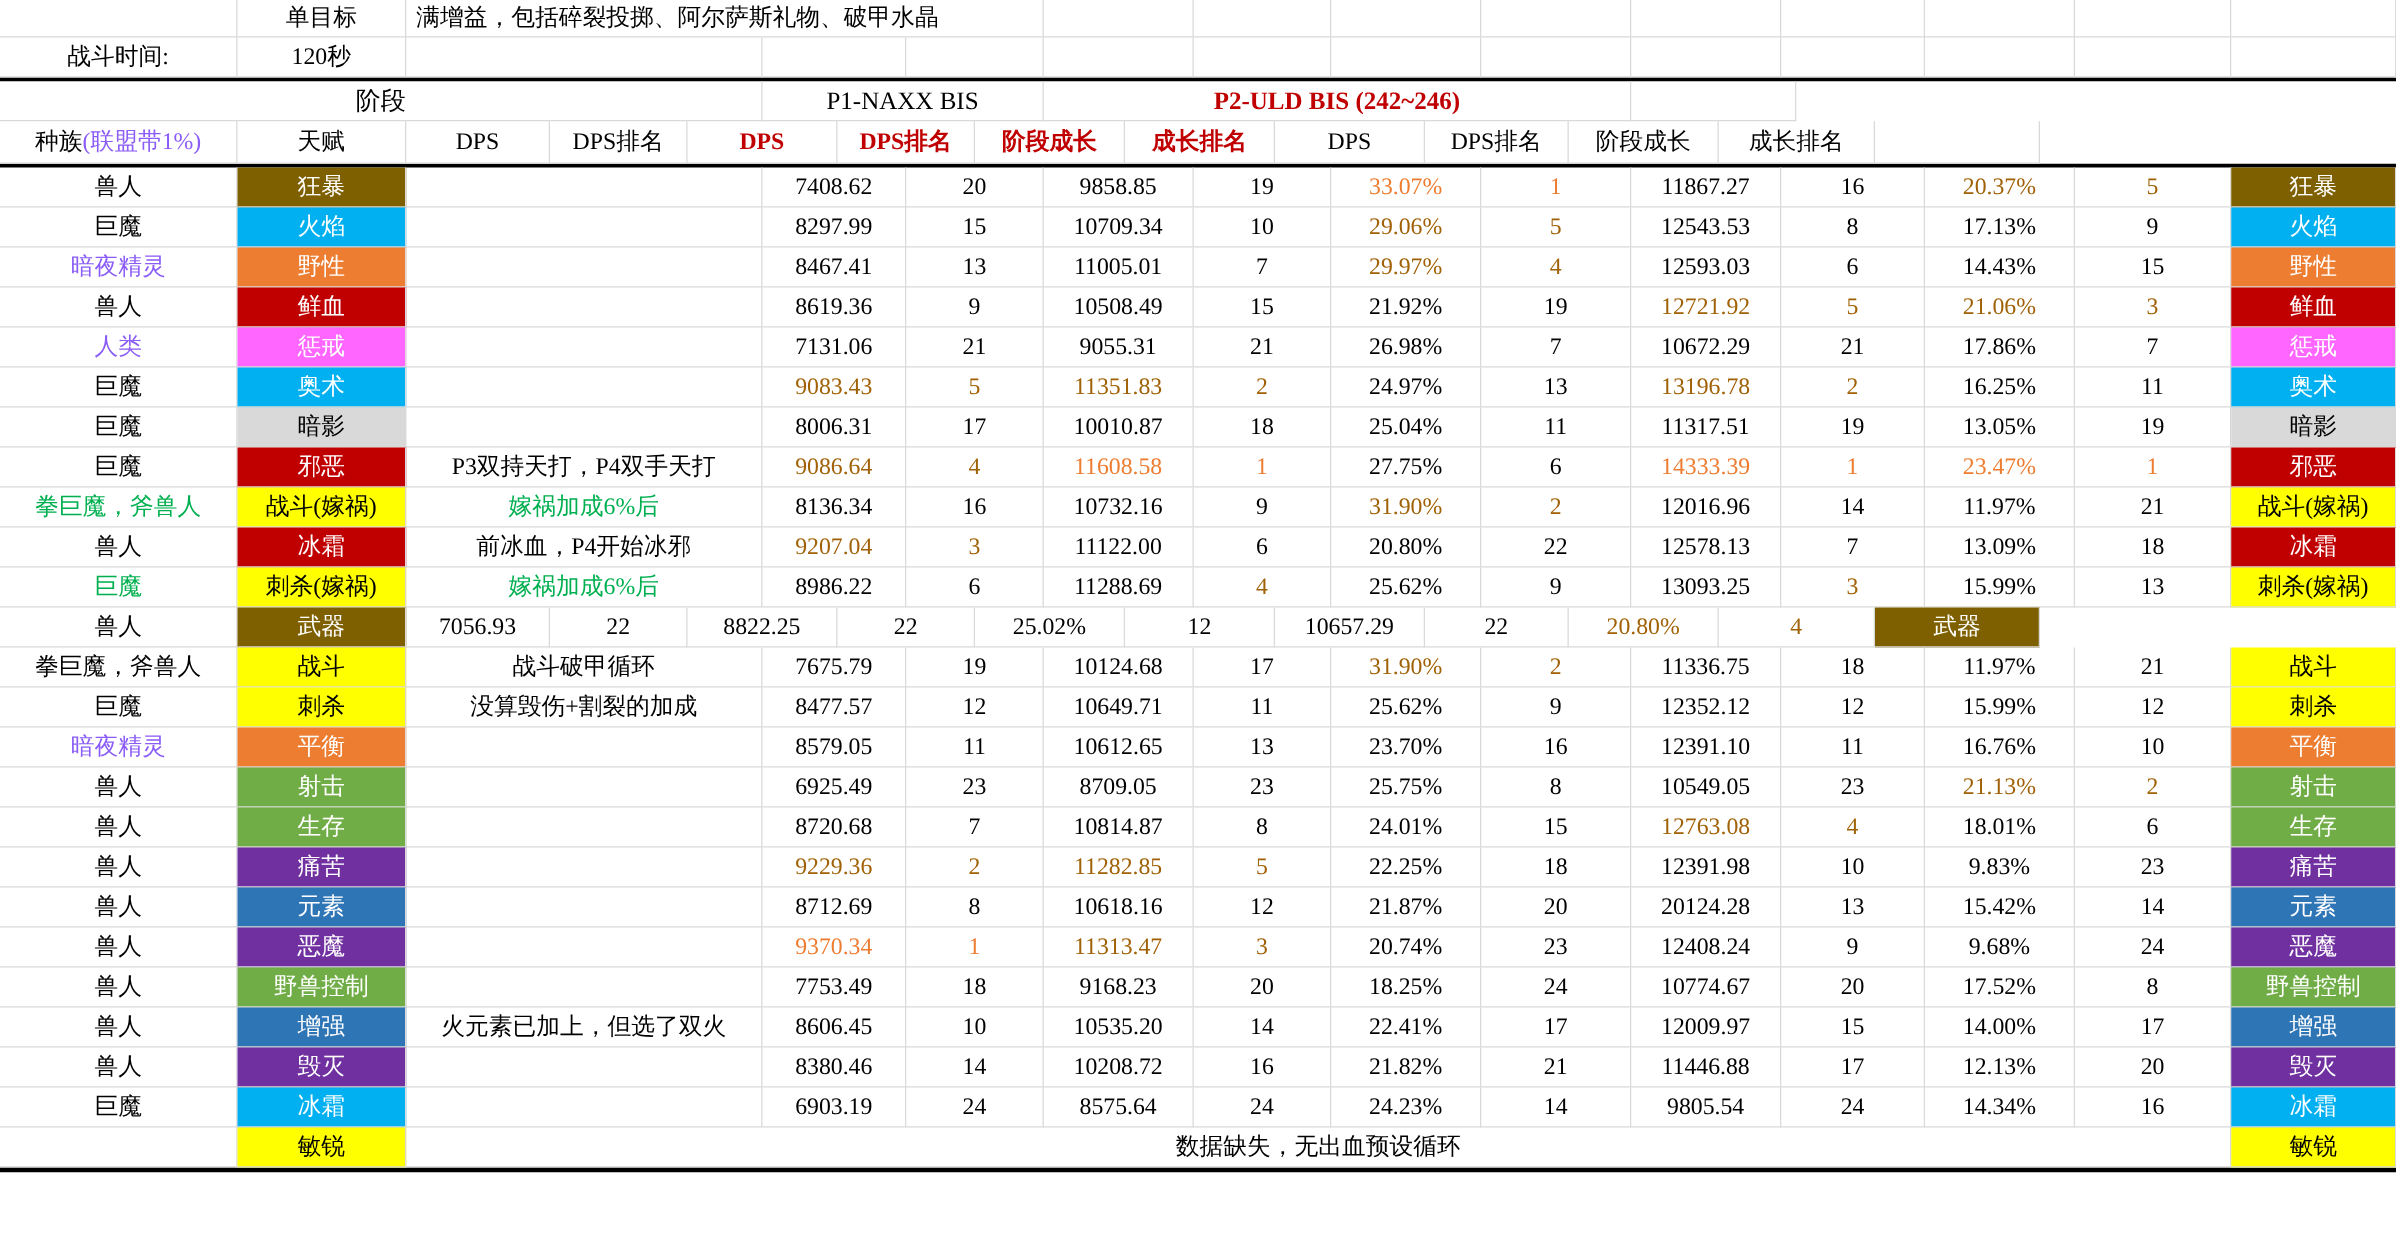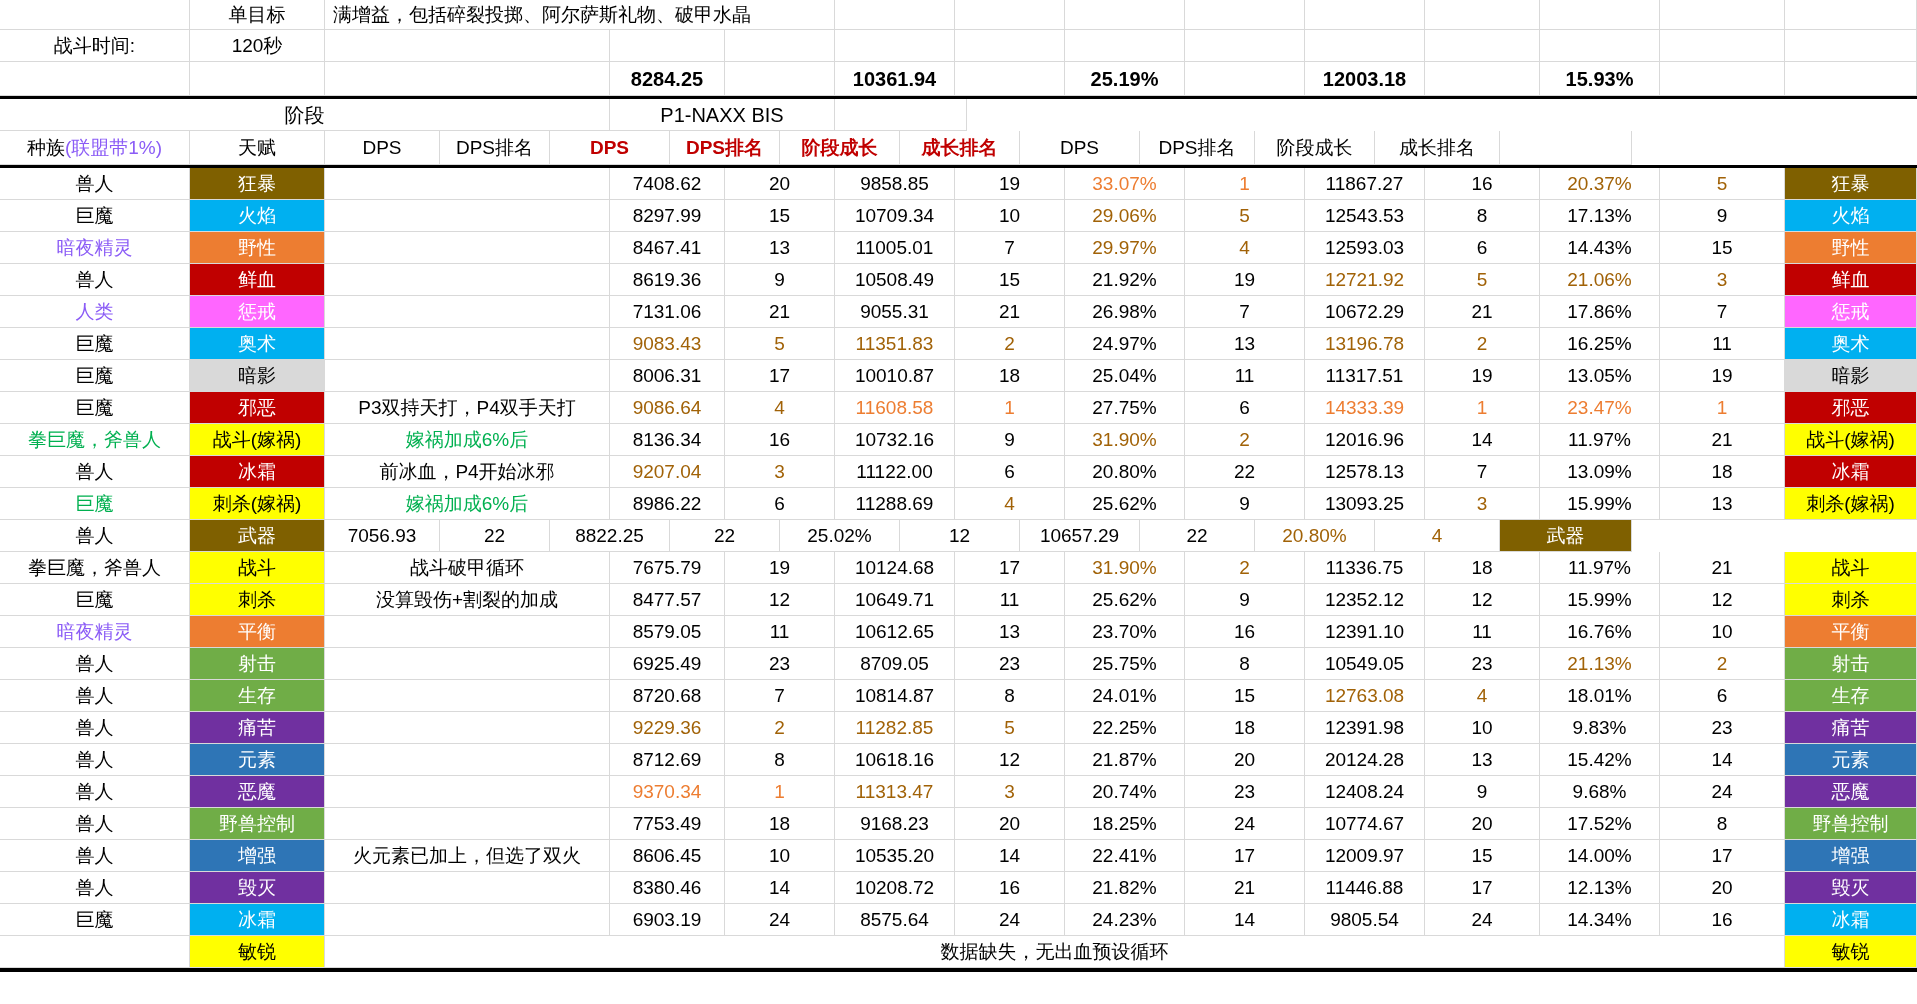--- a/index.html
+++ b/index.html
@@ -1,17 +1,17 @@
 <!DOCTYPE html>
 <html><head>
 <meta charset="utf-8">
 <style>
   html,body{margin:0;padding:0;background:#fff;}
   body{font-family:"Liberation Sans","DejaVu Sans",sans-serif;width:1917px;}
-  .grid{width:1917px;background:#fff;}
+  .grid{width:1917px;background:#fff;font-family:Liberation Serif, serif;}
   .row{display:flex;}
   .c{box-sizing:border-box;border-right:1px solid #D9D9D9;border-bottom:1px solid #D9D9D9;
      display:flex;align-items:center;justify-content:center;font-size:19px;color:#000;
      overflow:hidden;white-space:nowrap;line-height:1;}
   .top .c{font-size:19px;}
   .left{justify-content:flex-start;padding-left:8px;}
   .h30{height:30px}.h32{height:32px}.h34{height:34px}
   .wA{width:190px}.wB{width:135px}.wC{width:285px}.wD{width:115px}.wE{width:110px}
   .wF{width:120px}.wG{width:110px}.wH{width:120px}.wI{width:120px}.wJ{width:120px}
   .wK{width:115px}.wL{width:120px}.wM{width:125px}.wN{width:132px}
@@ -55,42 +55,27 @@
     <div class="c wH h32"></div>
     <div class="c wI h32"></div>
     <div class="c wJ h32"></div>
     <div class="c wK h32"></div>
     <div class="c wL h32"></div>
     <div class="c wM h32"></div>
     <div class="c wN h32"></div>
   </div>
 
 
-  <div class="row avg">
-    <div class="c wA h34"></div>
-    <div class="c wB h34"></div>
-    <div class="c wC h34"></div>
-    <div class="c wD h34">8284.25</div>
-    <div class="c wE h34"></div>
-    <div class="c wF h34">10361.94</div>
-    <div class="c wG h34"></div>
-    <div class="c wH h34">25.19%</div>
-    <div class="c wI h34"></div>
-    <div class="c wJ h34">12003.18</div>
-    <div class="c wK h34"></div>
-    <div class="c wL h34">15.93%</div>
-    <div class="c wM h34"></div>
-    <div class="c wN h34"></div>
-  </div>
 
   <div class="bar3"></div>
 
   <div class="row phase">
     <div class="c wAC h32">阶段</div>
     <div class="c wDE h32">P1-NAXX BIS</div>
+    <div class="c wFI h32 hred">P2-ULD BIS (242~246)</div>
     <div class="c wN h32"></div>
   </div>
 
   <div class="row">
     <div class="c wA h34">
       <span>种族</span>
         <span class="tr">(联盟带1%)</span>
     </div>
     <div class="c wB h34">天赋</div>
     <div class="c wD h34">DPS</div>

